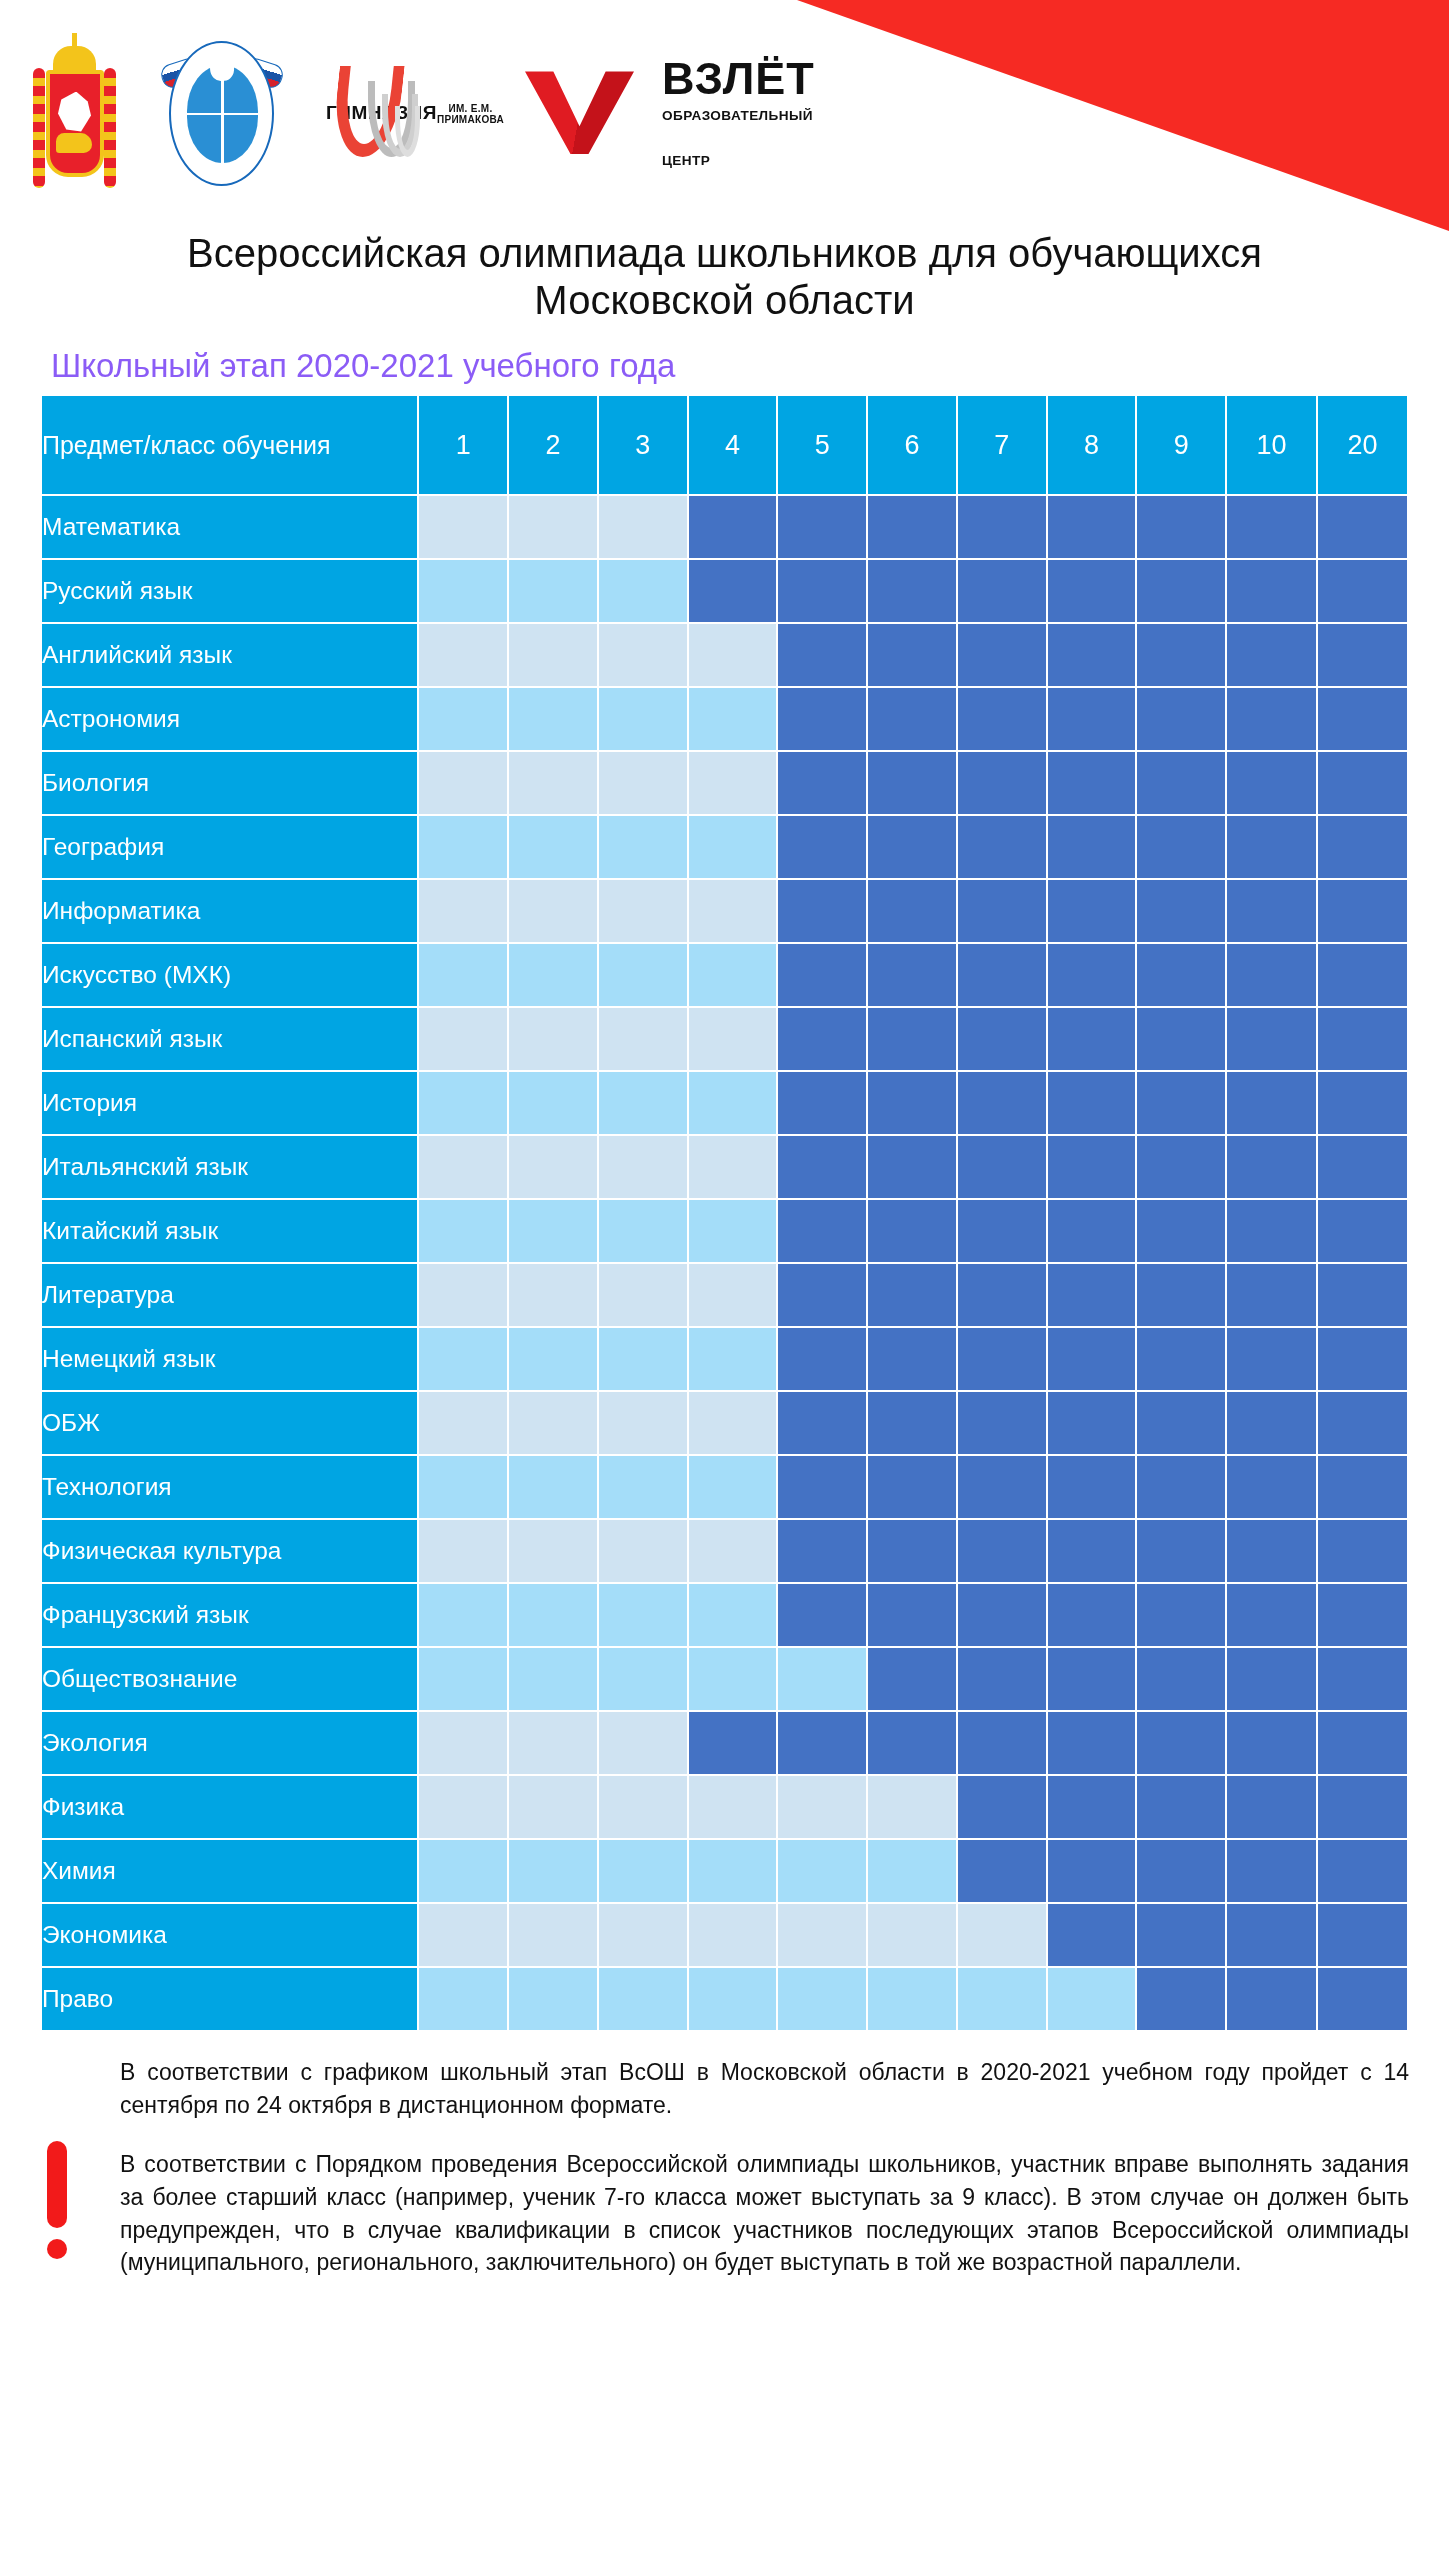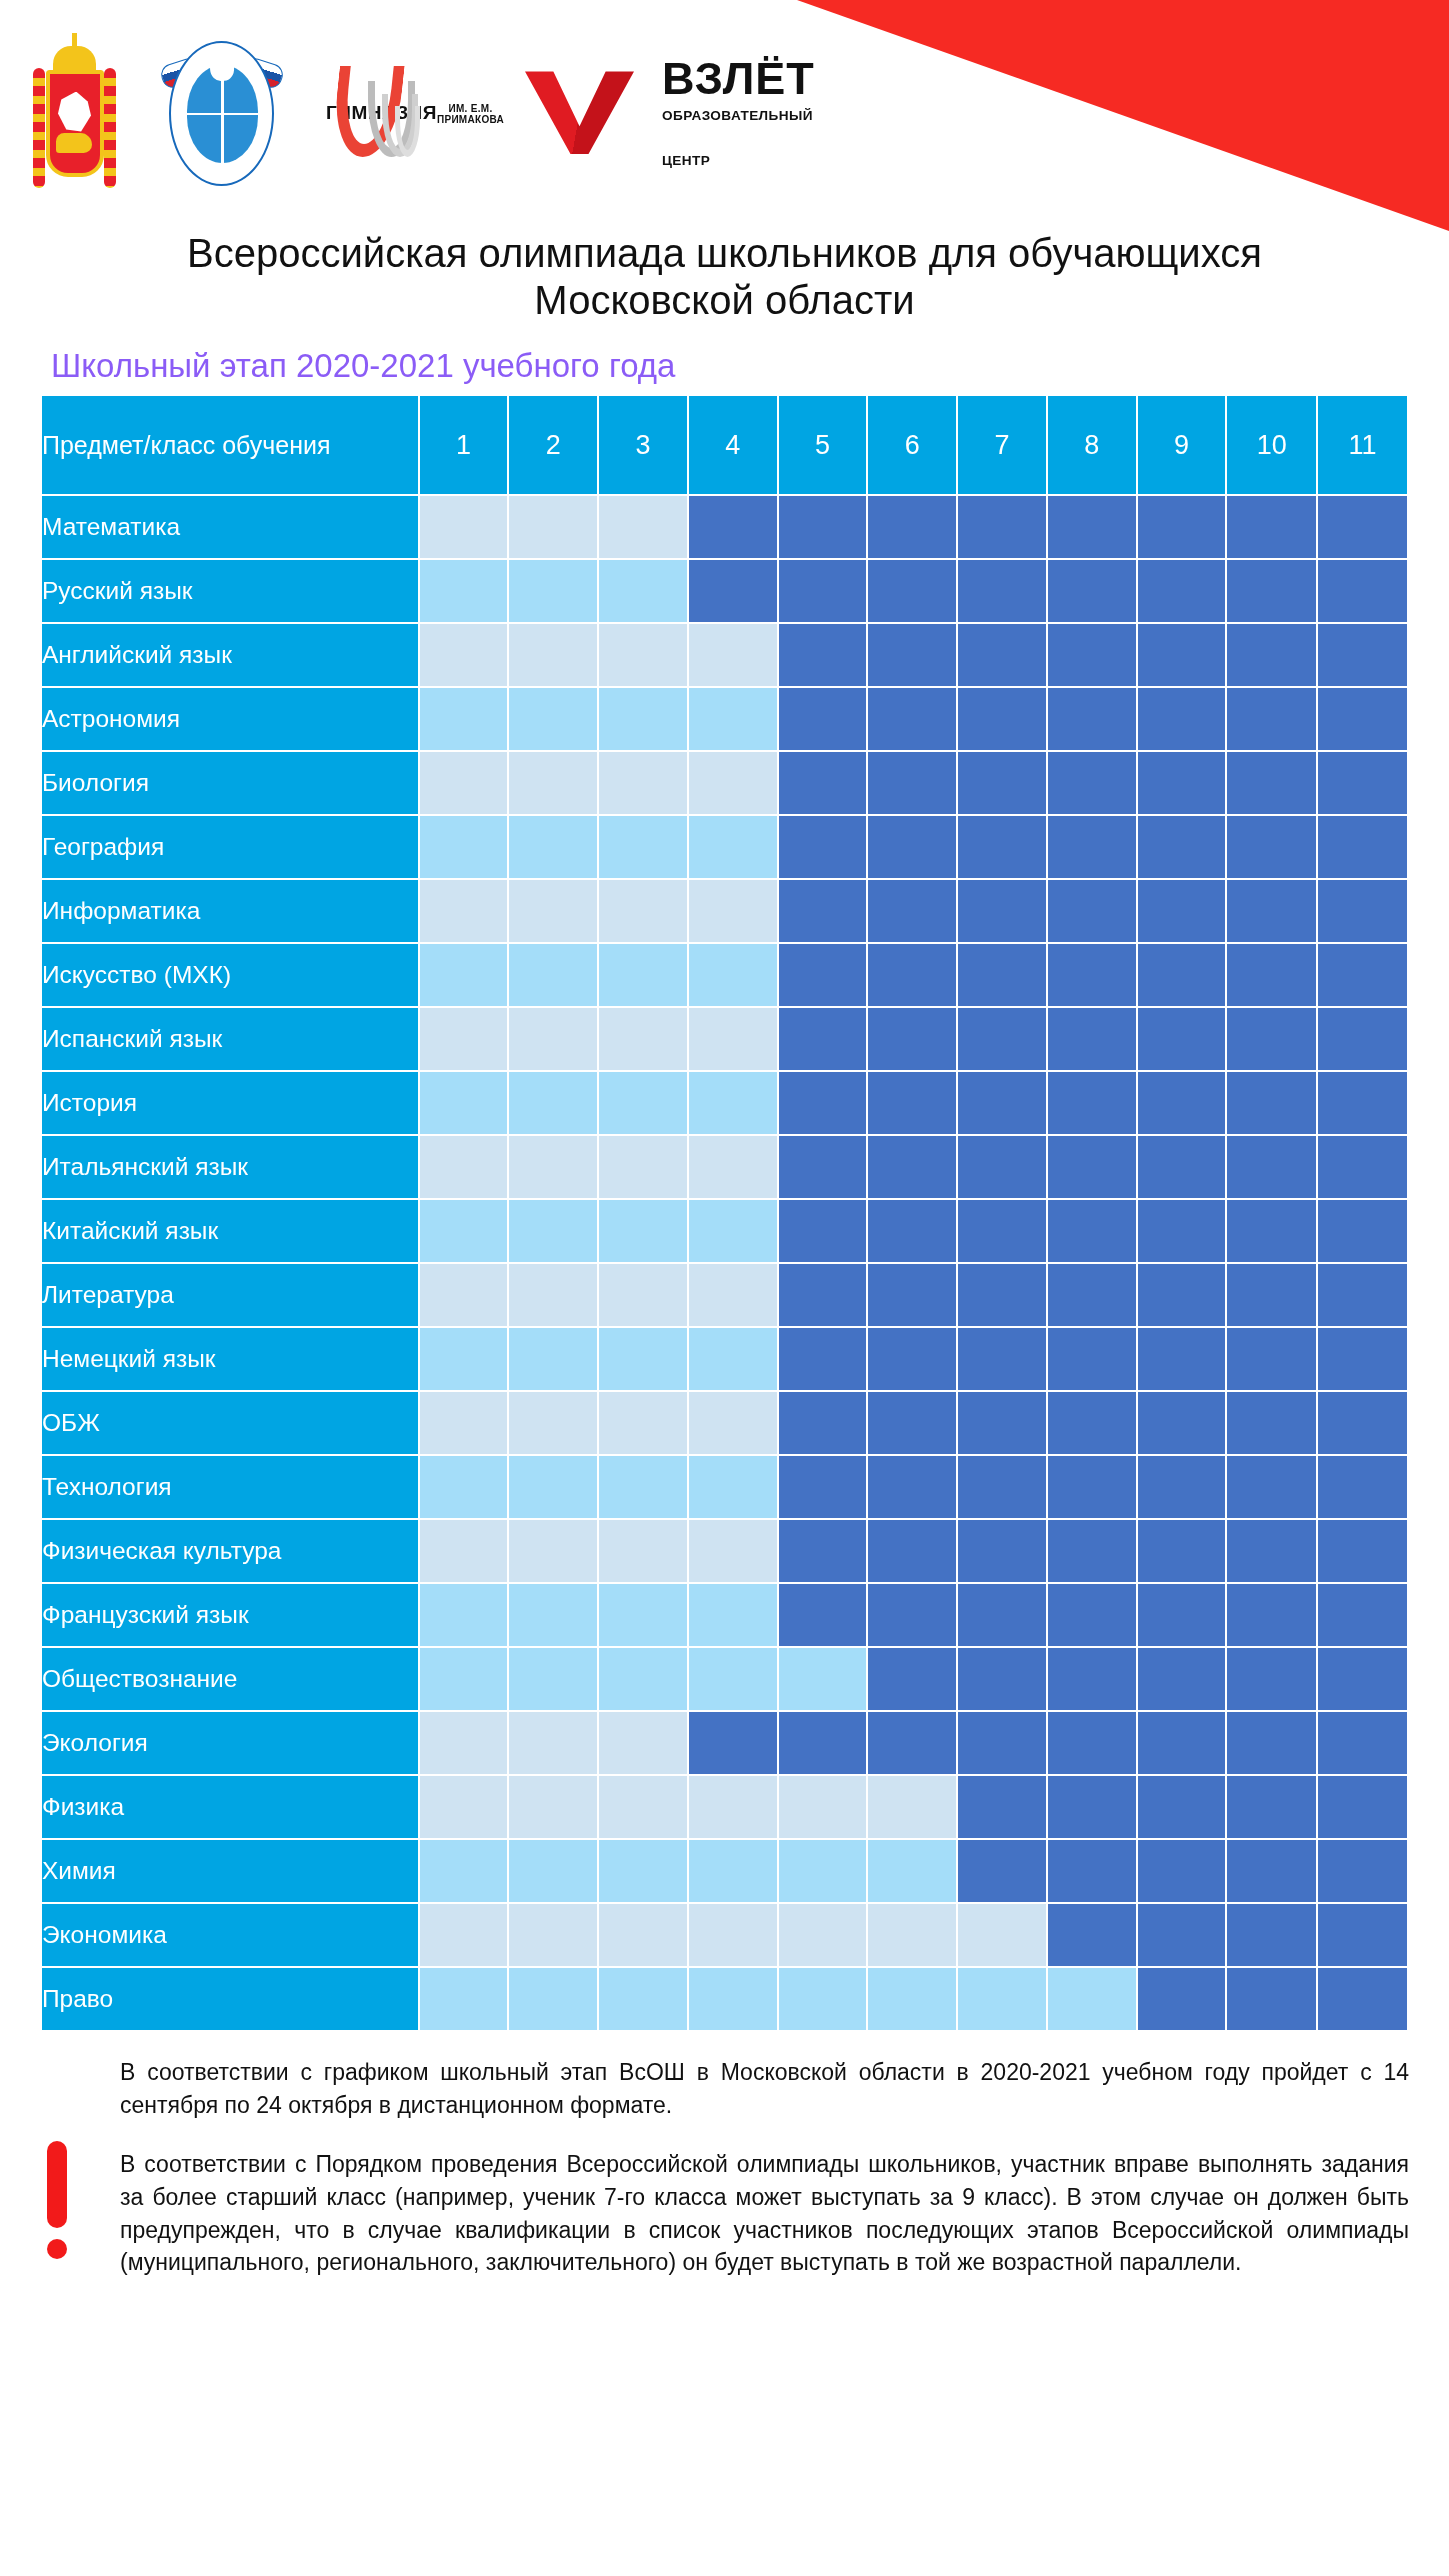--- a/index.html
+++ b/index.html
@@ -263,21 +263,21 @@
       <th class="hdr-grade">1</th>
           <th class="hdr-grade">2</th>
           <th class="hdr-grade">3</th>
           <th class="hdr-grade">4</th>
           <th class="hdr-grade">5</th>
           <th class="hdr-grade">6</th>
           <th class="hdr-grade">7</th>
           <th class="hdr-grade">8</th>
           <th class="hdr-grade">9</th>
           <th class="hdr-grade">10</th>
-          <th class="hdr-grade">11</th>
+          <th class="hdr-grade">20</th>
         </tr>
     </thead>
     <tbody id="matrix-body">
         <tr>
           <td class="subject">Математика</td>
           <td class="cell light-a"></td>
           <td class="cell light-a"></td>
           <td class="cell light-a"></td>
           <td class="cell dark"></td>
           <td class="cell dark"></td>

